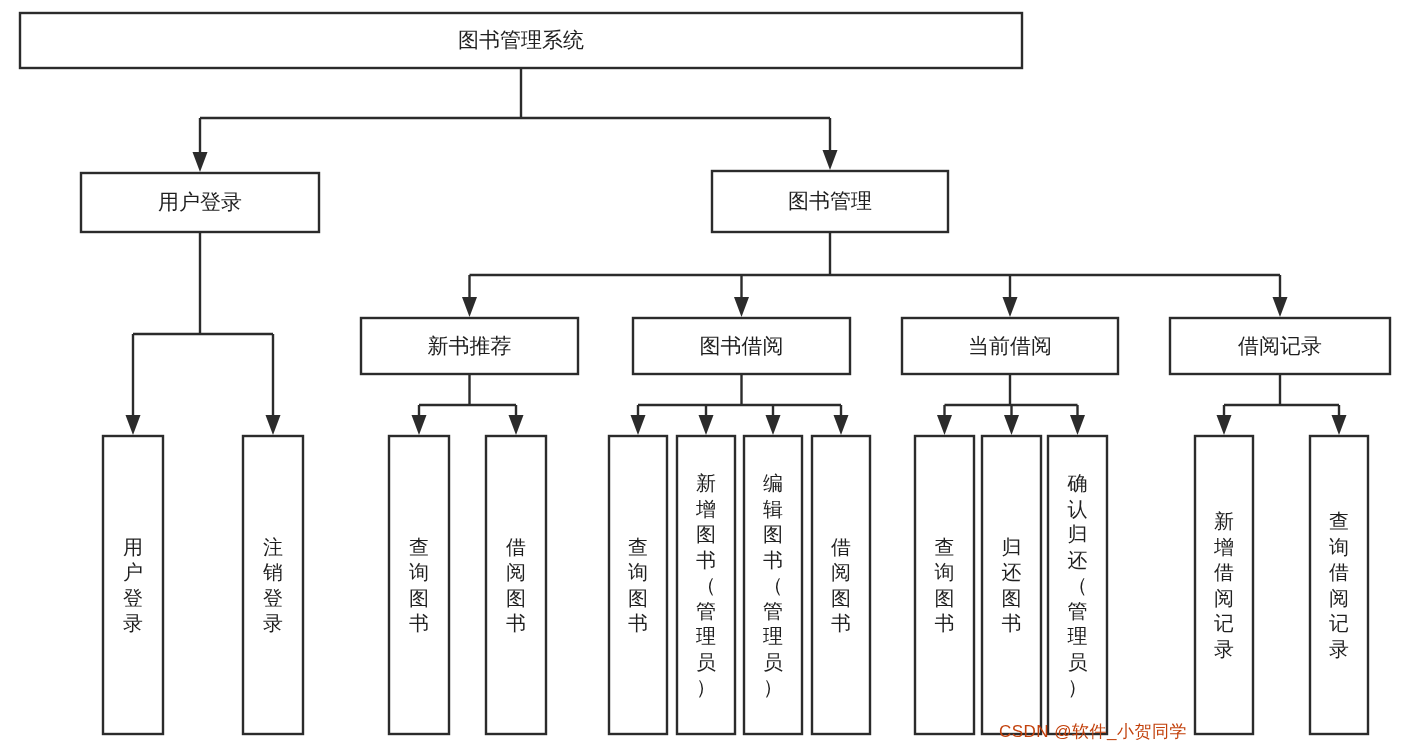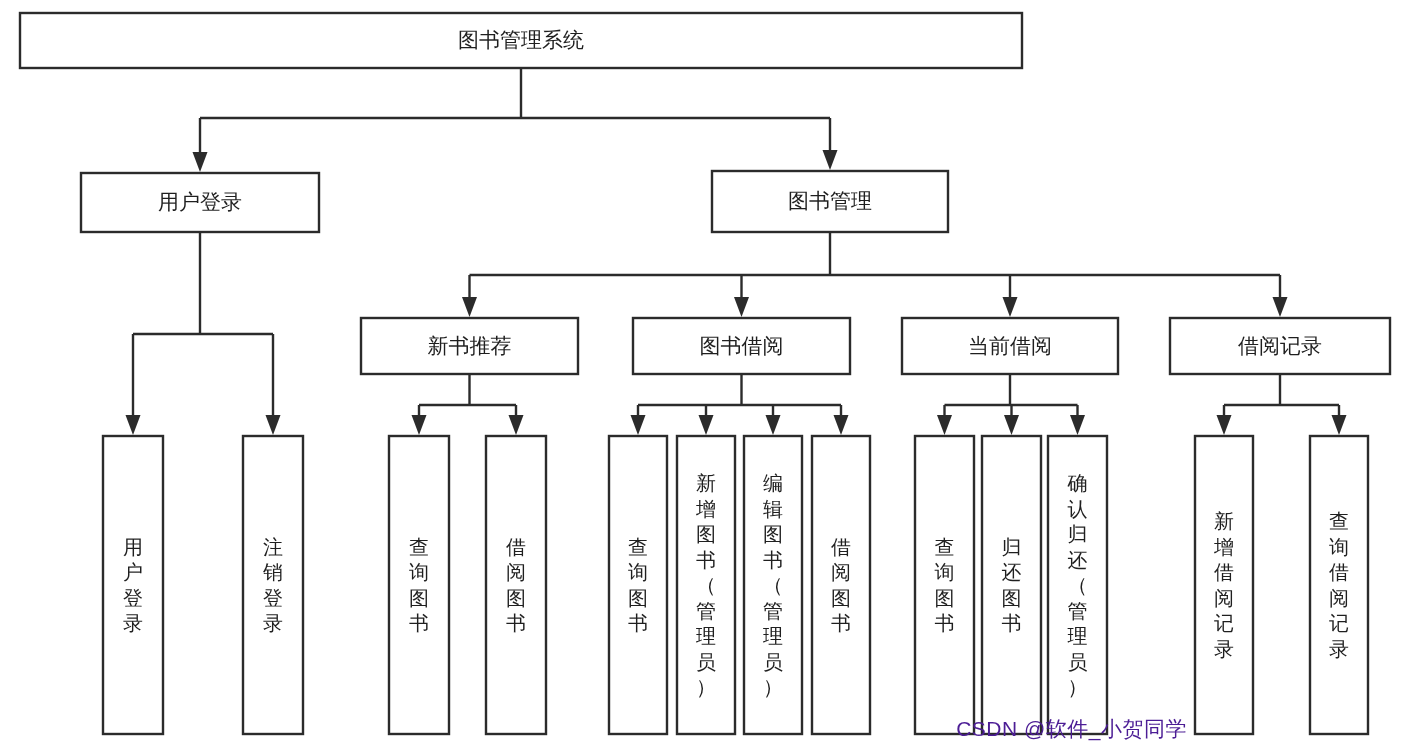--- a/index.html
+++ b/index.html
@@ -54,22 +54,22 @@
   }
   .arrow-head {
     fill: #2b2b2b;
     stroke: none;
   }
   .watermark {
     position: absolute;
     right: 8px;
     bottom: 4px;
     font-family: "Liberation Sans", "DejaVu Sans", sans-serif;
-    font-size: 21px;
-    color: #4c1d95;
+    font-size: 17px;
+    color: #c2410c;
     letter-spacing: 0.5px;
     white-space: nowrap;
     user-select: none;
   }
 </style>
 </head>
 <body>
 
 <div id="diagram-root">
   <svg id="flow-svg" viewBox="0 0 1405 747">

